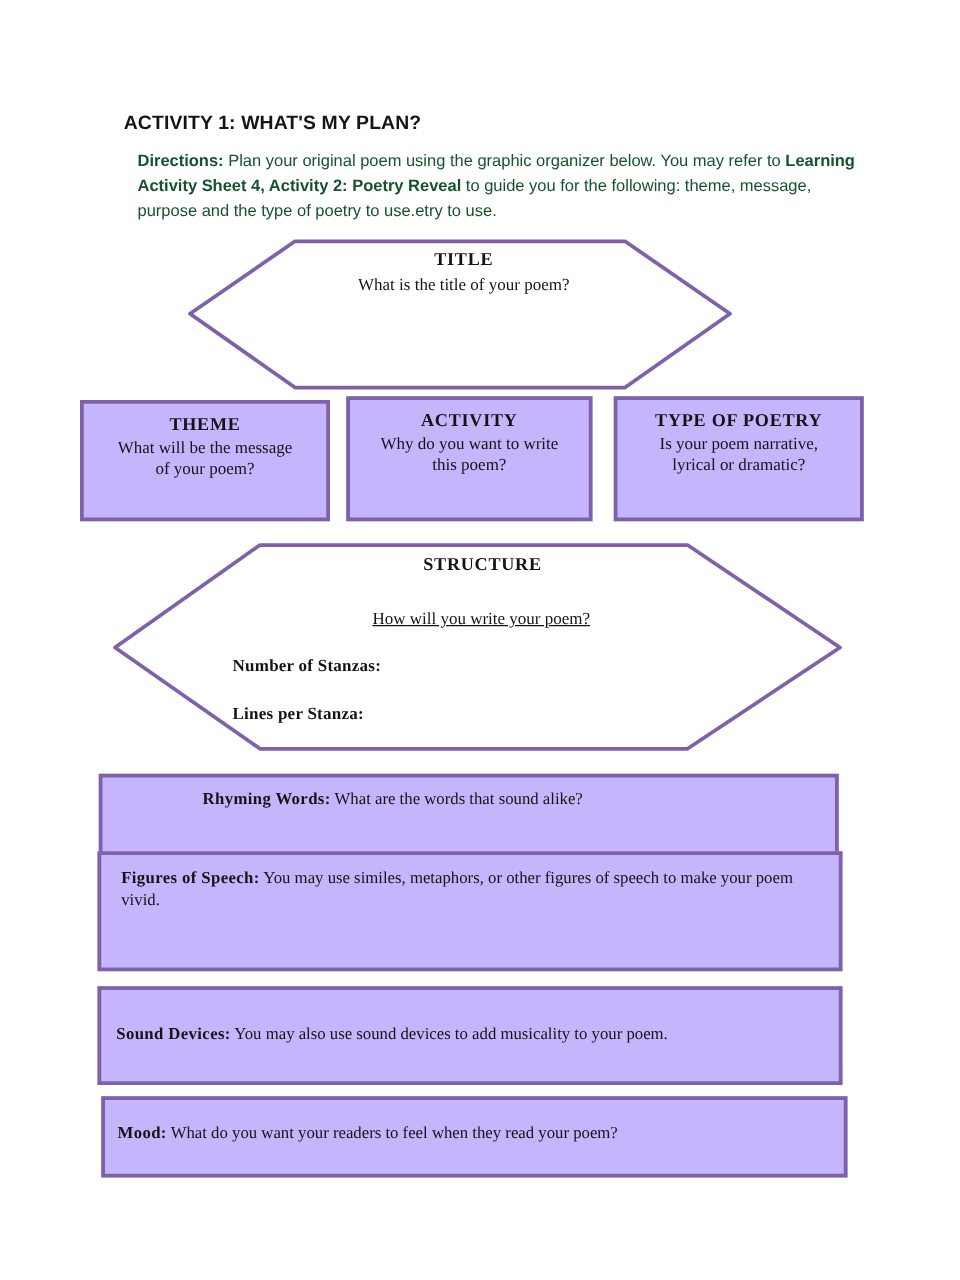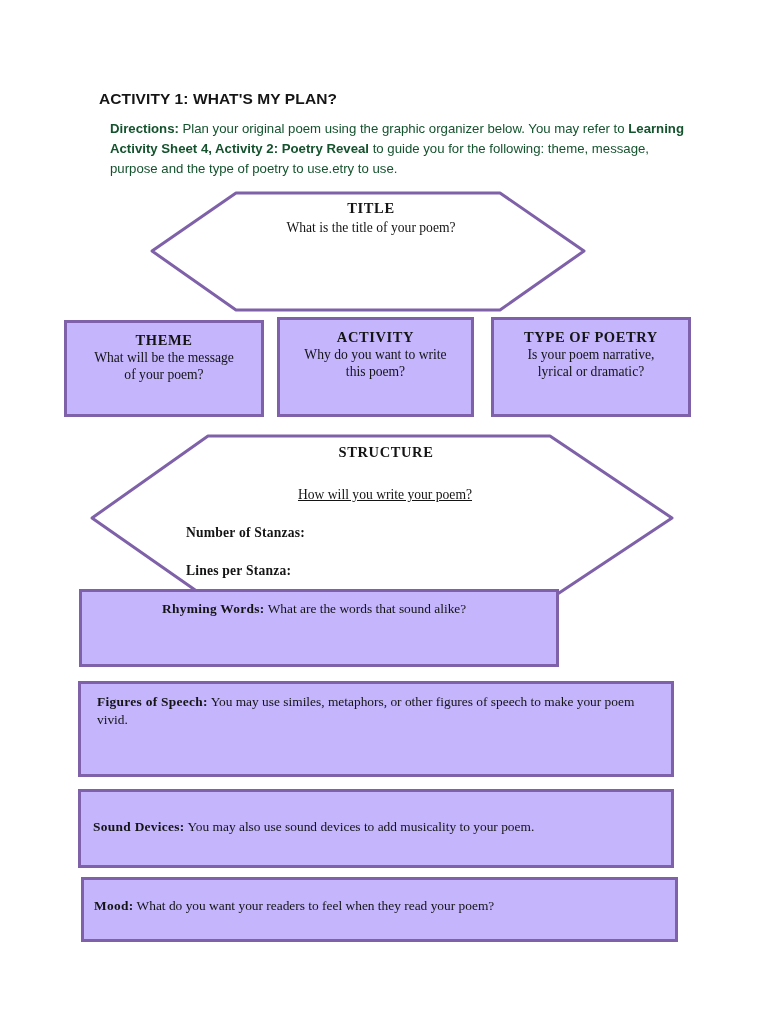--- a/index.html
+++ b/index.html
@@ -117,21 +117,21 @@
   .box .box-inner {
     padding: 9px 10px 0 10px;
   }
 
   
   #theme-box   { left: 64px;  top: 320px; width: 200px; height: 97px; }
   #purpose-box { left: 277px; top: 317px; width: 197px; height: 100px; }
   #type-box    { left: 491px; top: 317px; width: 200px; height: 100px; }
 
   
-  #rhyming-box { left: 79px; top: 589px; width: 480px; height: 78px; }
+  #rhyming-box { left: 79px; top: 619px; width: 592px; height: 78px; }
   #figures-box { left: 78px; top: 681px; width: 596px; height: 96px; }
   #sound-box   { left: 78px; top: 789px; width: 596px; height: 79px; }
   #mood-box    { left: 81px; top: 877px; width: 597px; height: 65px; }
 
   .box-line {
     font-family: "Liberation Serif", "DejaVu Serif", serif;
     font-size: 13.4px;
     line-height: 1.35;
     color: #141414;
     margin: 0;

